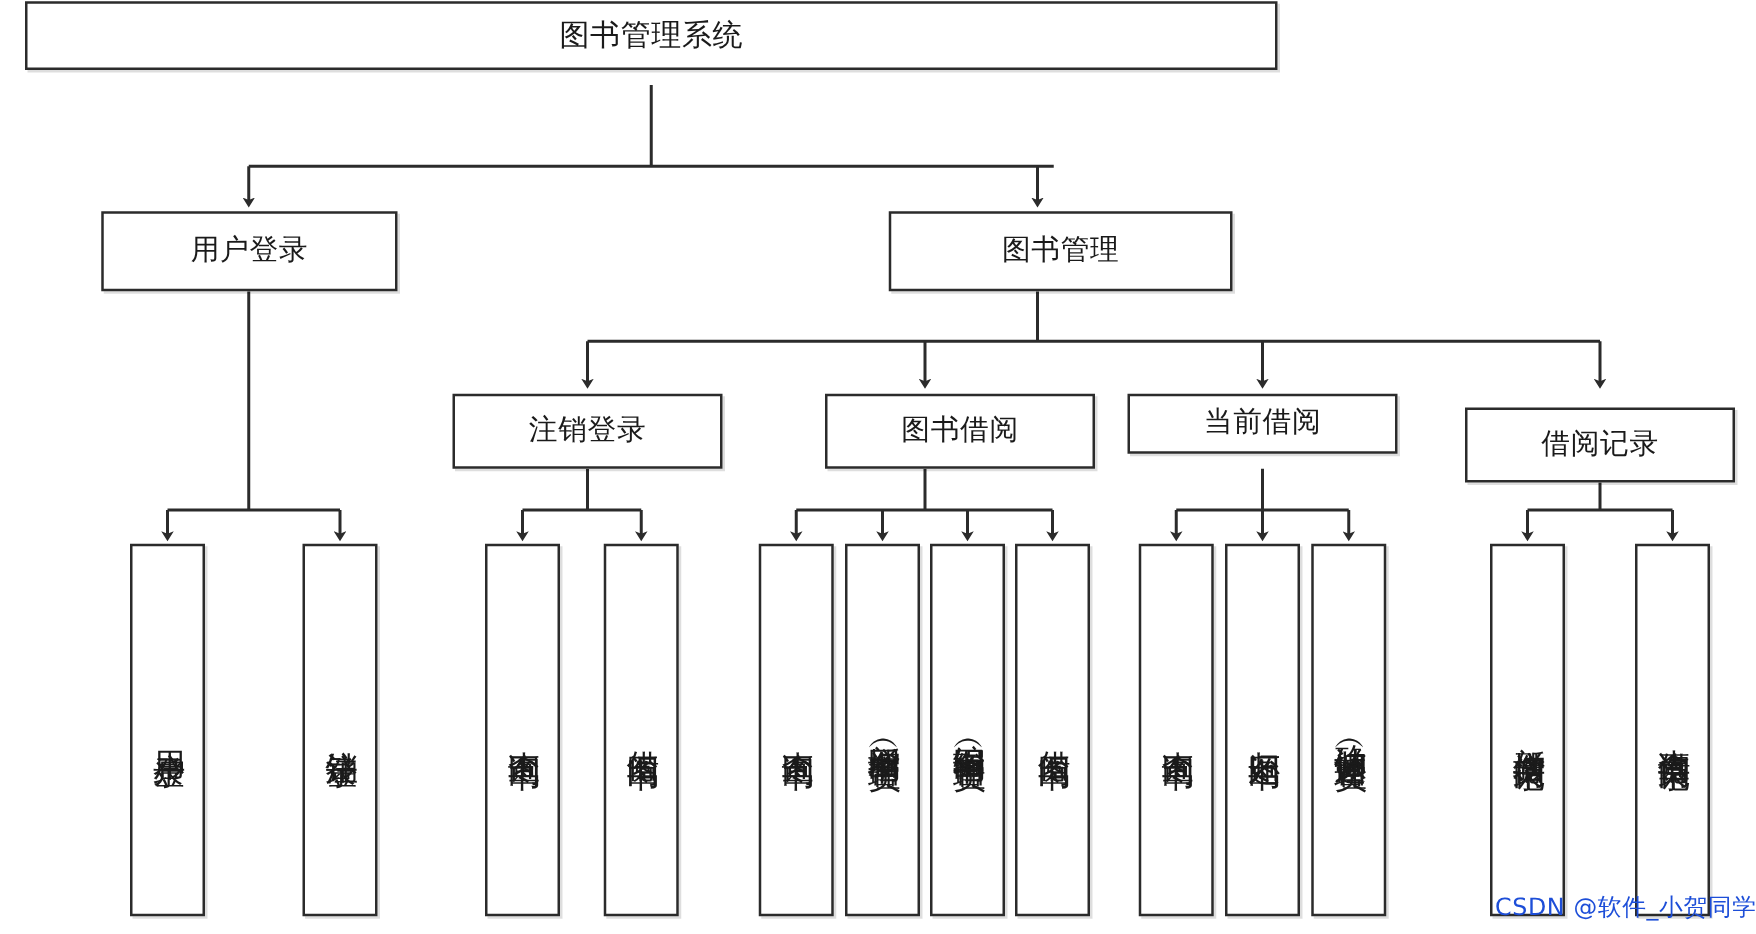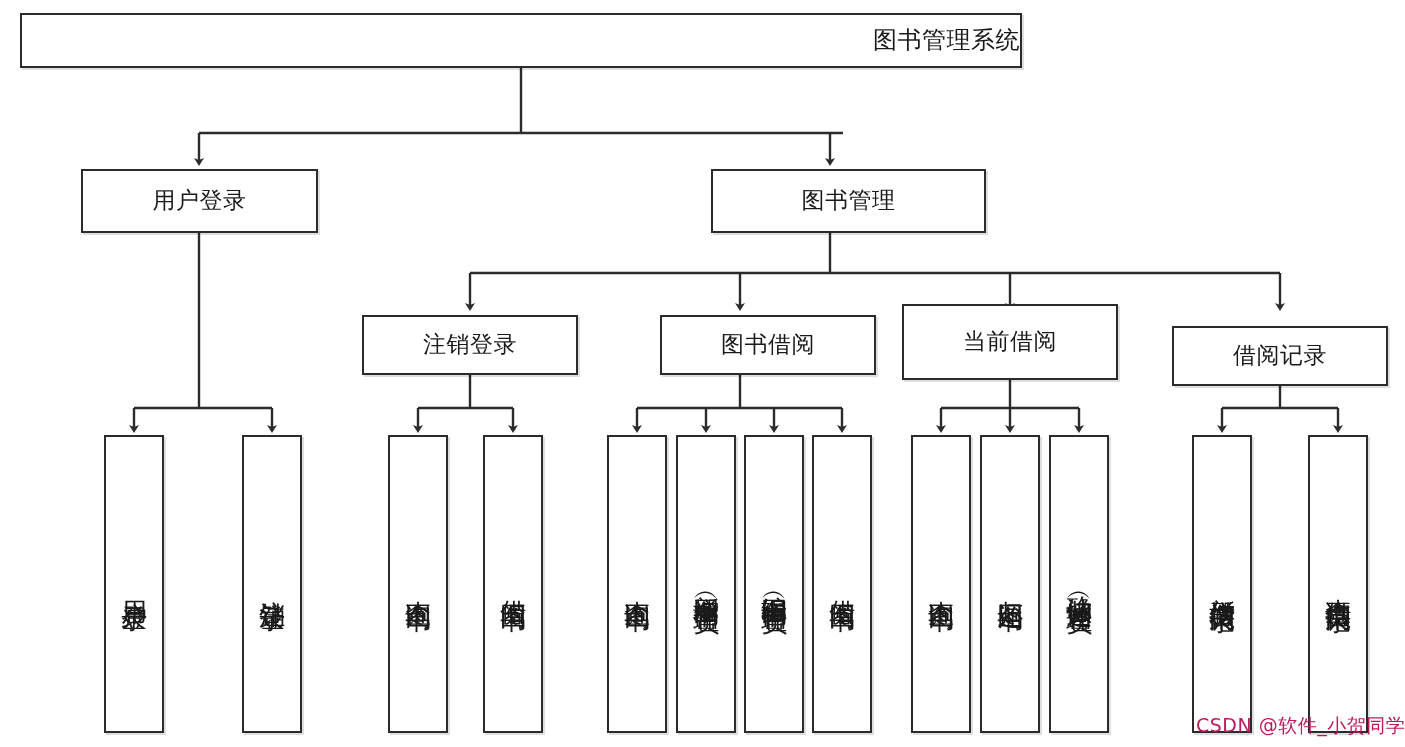--- a/index.html
+++ b/index.html
@@ -58,21 +58,21 @@
     text-orientation: upright;
     font-size: 26px;
     line-height: 1.22;
     letter-spacing: 2px;
     white-space: nowrap;
     max-height: 292px;
   }
   .watermark {
     position: absolute;
     font-size: 19px;
-    color: #be185d;
+    color: #1d4ed8;
     white-space: nowrap;
     letter-spacing: 0.5px;
   }
 </style>
 </head>
 <body>
 
 <div id="canvas">
 
   <svg class="edges" viewBox="0 0 1405 747" xmlns="http://www.w3.org/2000/svg">
@@ -118,41 +118,41 @@
       <path d="M1010,408 L1010,429" marker-end="url(#arrow)"></path>
       <path d="M1079,408 L1079,429" marker-end="url(#arrow)"></path>
 
       <path d="M1280,375 L1280,408"></path>
       <path d="M1222,408 L1338,408"></path>
       <path d="M1222,408 L1222,429" marker-end="url(#arrow)"></path>
       <path d="M1338,408 L1338,429" marker-end="url(#arrow)"></path>
     </g>
   </svg>
 
-  <div class="node root horiz" style="left:20px; top:13px; width:1002px; height:55px;justify-content:flex-end;">
+  <div class="node root horiz" style="left:20px; top:1px; width:1002px; height:55px;">
     <span class="label">图书管理系统</span>
   </div>
 
   <div class="node horiz" style="left:81px; top:169px; width:237px; height:64px;">
     <span class="label">用户登录</span>
   </div>
 
   <div class="node horiz" style="left:711px; top:169px; width:275px; height:64px;">
     <span class="label">图书管理</span>
   </div>
 
   <div class="node horiz" style="left:362px; top:315px; width:216px; height:60px;">
     <span class="label">注销登录</span>
   </div>
 
   <div class="node horiz" style="left:660px; top:315px; width:216px; height:60px;">
     <span class="label">图书借阅</span>
   </div>
 
-  <div class="node horiz" style="left:902px; top:304px; width:216px; height:76px;">
+  <div class="node horiz" style="left:902px; top:315px; width:216px; height:48px;">
     <span class="label">当前借阅</span>
   </div>
 
   <div class="node horiz" style="left:1172px; top:326px; width:216px; height:60px;">
     <span class="label">借阅记录</span>
   </div>
 
   <div class="node leaf" style="left:104px; top:435px; width:60px; height:298px;">
     <span class="label">用户登录</span>
   </div>

